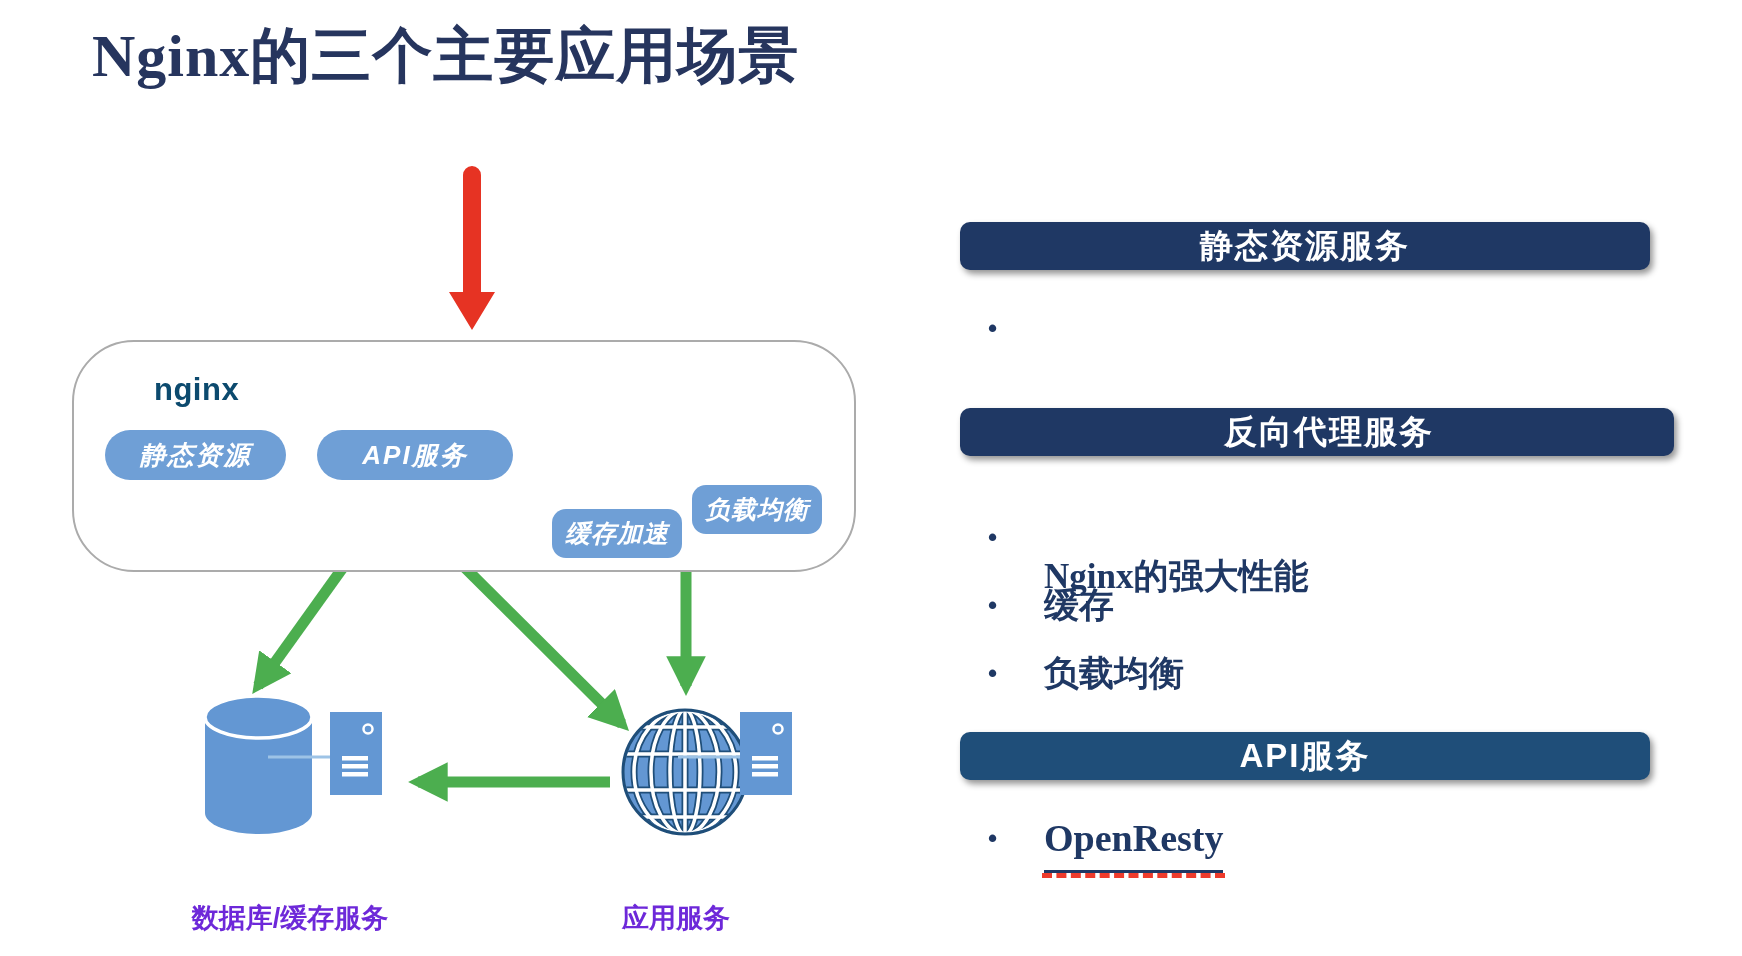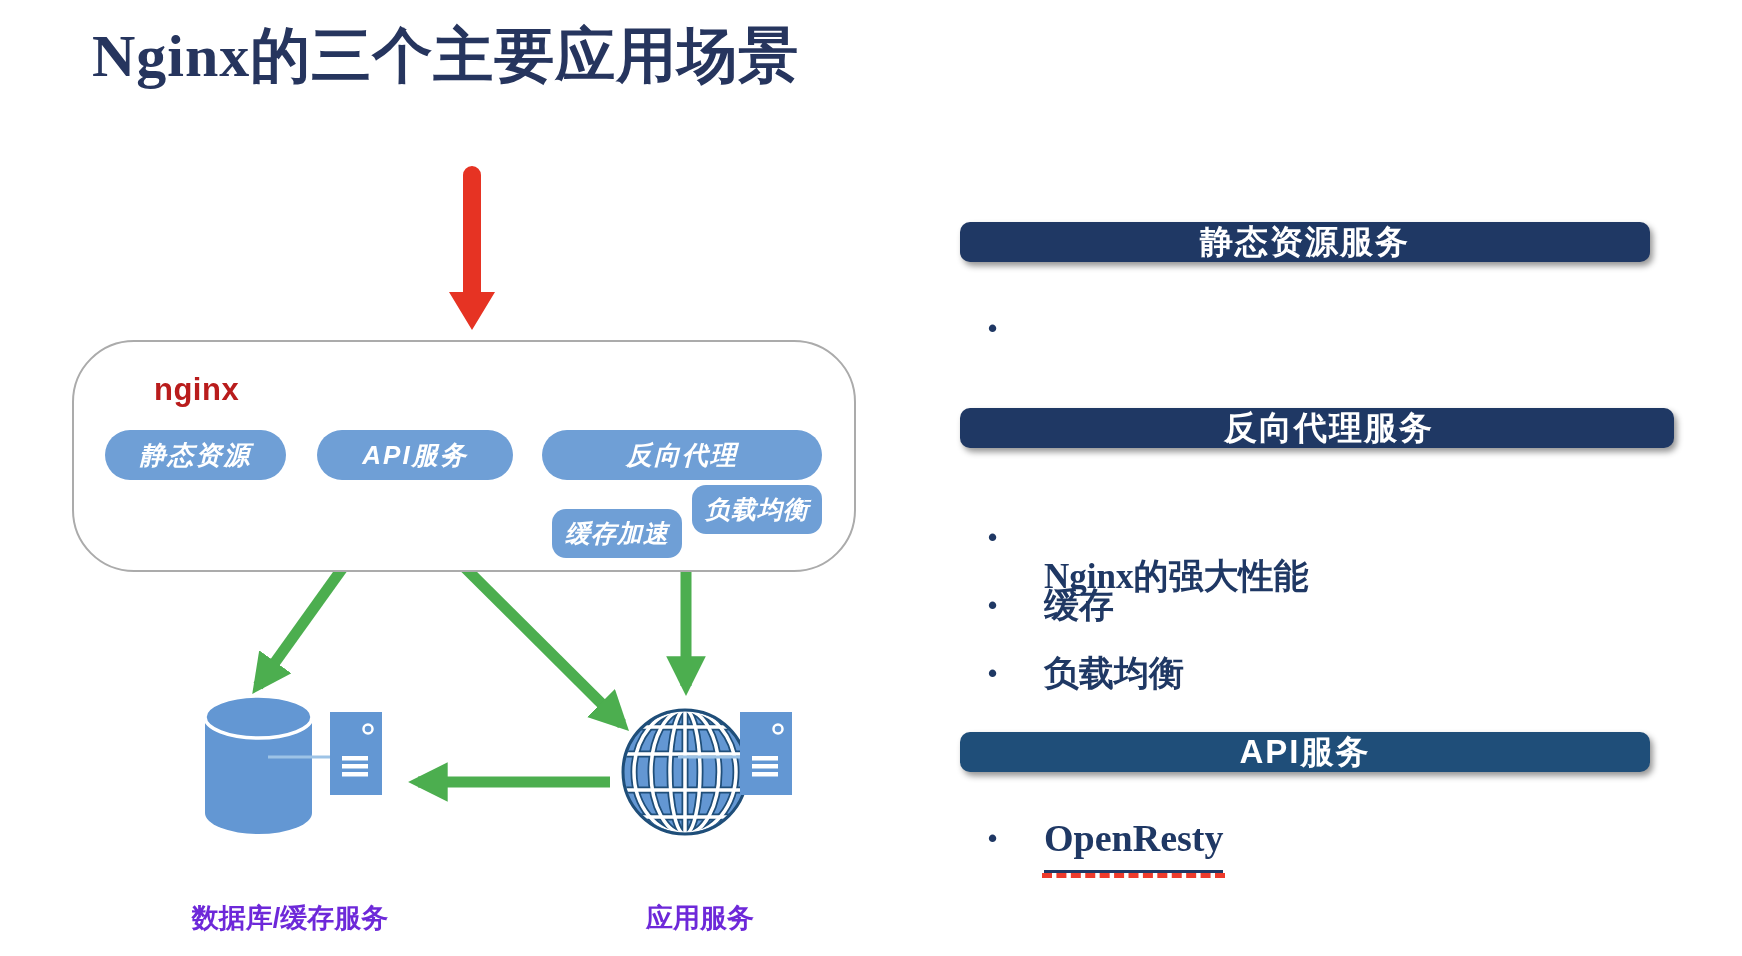--- a/index.html
+++ b/index.html
@@ -18,21 +18,21 @@
   }
 
   
   .nginx-box {
     position:absolute; left:72px; top:340px; width:784px; height:232px;
     border:2.5px solid #ABABAB; border-radius:62px; box-sizing:border-box;
     background:#ffffff;
   }
   .nginx-logo {
     position:absolute; left:80px; top:30px;
-    font-size:31px; font-weight:700; color:#b91c1c; letter-spacing:0.5px;
+    font-size:31px; font-weight:700; color:#0c4a6e; letter-spacing:0.5px;
   }
   .pill {
     position:absolute; background:#6F9FD6; color:#ffffff;
     font-size:26px; font-weight:700; letter-spacing:2px;
     display:flex; align-items:center; justify-content:center;
     white-space:nowrap;
     font-style:italic;
   }
   .pill-static { left:31px;  top:88px;  width:181px; height:50px; border-radius:25px; }
   .pill-api    { left:243px; top:88px;  width:196px; height:50px; border-radius:25px; }
@@ -42,25 +42,25 @@
 
   
   .overlay { position:absolute; left:0; top:0; }
 
   
   .diagram-label {
     position:absolute; font-size:27px; font-weight:700; color:#6d28d9;
     width:300px; text-align:center; white-space:nowrap;
   }
   .label-db  { left:140px; top:900px; }
-  .label-app { left:550px; top:900px; }
+  .label-app { left:526px; top:900px; }
 
   
   .panel-bar {
-    position:absolute; left:960px; width:690px; height:40px;
+    position:absolute; left:960px; width:690px; height:48px;
     border-radius:10px; display:flex; align-items:center; justify-content:center;
     color:#ffffff; font-size:33px; font-weight:700; letter-spacing:2px;
     box-shadow:3px 4px 6px rgba(0,0,0,0.42);
   }
   .bar-1 { top:222px; background:#1F3864; }
   .bar-2 { top:408px; background:#1F3864;padding-left:24px; }
   .bar-3 { top:732px; background:#1F4E79; }
 
   .bullet-row {
     position:absolute; left:988px; width:700px;
@@ -154,21 +154,20 @@
       <rect x="752" y="756" width="26" height="4.5" fill="#ffffff"></rect>
       <rect x="752" y="764" width="26" height="4.5" fill="#ffffff"></rect>
       <rect x="752" y="772" width="26" height="4.5" fill="#ffffff"></rect>
     </g>
   </svg>
 
   <div class="nginx-box">
     <span class="nginx-logo">nginx</span>
     <div class="pill pill-static">静态资源</div>
     <div class="pill pill-api">API服务</div>
-    <div class="pill pill-proxy">反向代理</div>
     <div class="pill pill-cache">缓存加速</div>
     <div class="pill pill-lb">负载均衡</div>
   </div>
 
   <div class="diagram-label label-db">数据库/缓存服务</div>
   <div class="diagram-label label-app">应用服务</div>
 
   <div class="panel-bar bar-1">静态资源服务</div>
   <div class="bullet-row row-1">
     <span class="bullet-dot">•</span>

